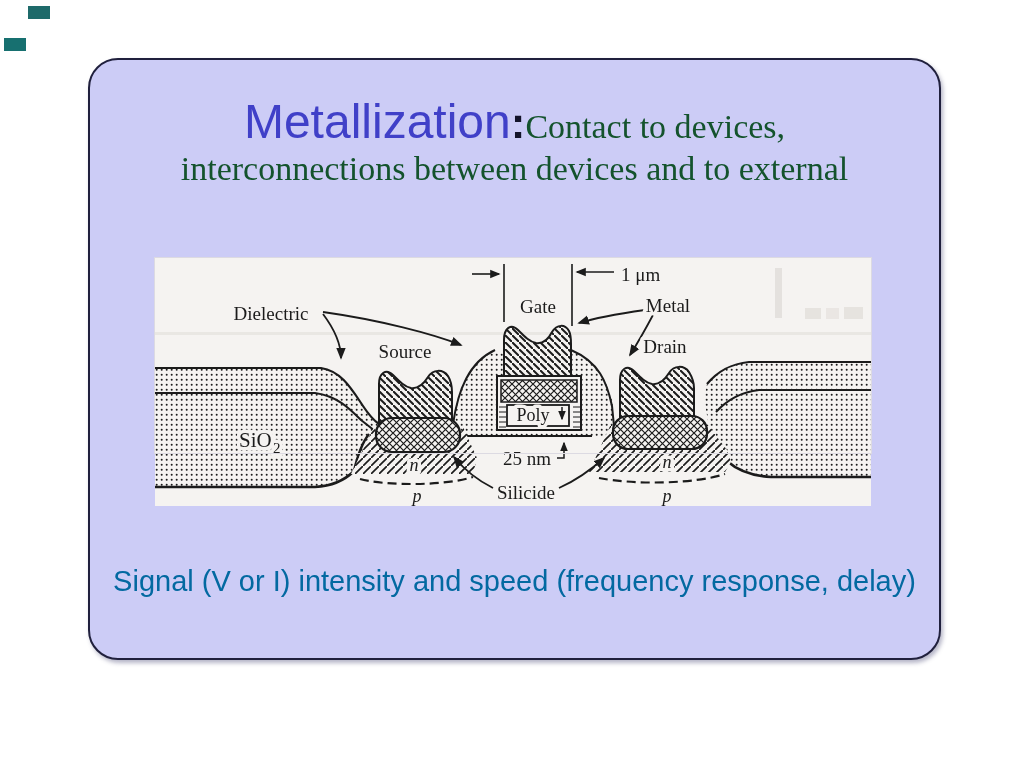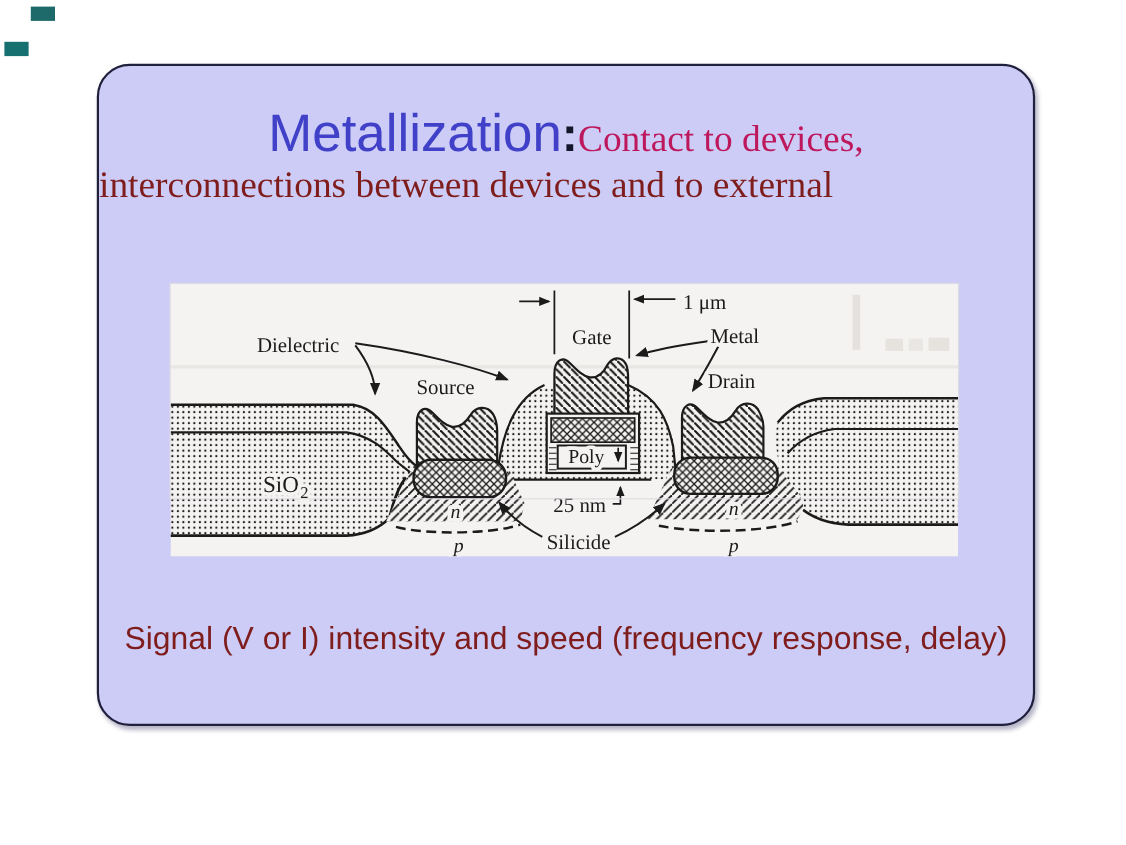--- a/index.html
+++ b/index.html
@@ -7,33 +7,33 @@
     width:1024px;height:768px;position:relative;background:#ffffff;
     font-family:"Liberation Sans", sans-serif;overflow:hidden;
   }
   .decor-square{position:absolute;}
   .slide{
     position:absolute;left:88px;top:58px;width:853px;height:602px;
     border-radius:30px;border:2px solid #20203d;
     box-shadow:2px 3px 4px rgba(90,90,130,.45);
     box-sizing:border-box;
   }
-  .title-block{position:absolute;left:0;right:0;top:36px;}
+  .title-block{position:absolute;left:0;right:0;top:36px;text-align:center;}
   .title-line1{display:flex;justify-content:center;align-items:baseline;line-height:1.08;}
   .title-highlight{font-family:"Liberation Sans",sans-serif;font-size:48px;font-weight:500;}
   .title-colon{font-family:"Liberation Sans",sans-serif;font-size:44px;font-weight:600;color:#14142a;}
-  .title-serif{font-family:"Liberation Serif",serif;font-size:34px;color:#be185d;}
-  .title-line2{font-family:"Liberation Serif",serif;font-size:34px;color:#7f1d1d;line-height:1.15;margin-top:1px;}
+  .title-serif{font-family:"Liberation Serif",serif;font-size:34px;color:#14532d;}
+  .title-line2{font-family:"Liberation Serif",serif;font-size:34px;color:#14532d;line-height:1.15;margin-top:1px;}
   .figure-wrap{
     position:absolute;left:65px;top:198px;width:716px;height:195px;
     background:#f5f3f1;outline:1px solid #dcdae2;
   }
   .footer-text{
     position:absolute;left:0;right:0;top:505px;text-align:center;
-    font-size:29px;color:#7f1d1d;letter-spacing:0px;
+    font-size:29px;color:#0369a1;letter-spacing:0px;
   }
   svg text{font-family:"Liberation Serif",serif;fill:#1b1b1b;
     paint-order:stroke;stroke:#f5f3f1;stroke-width:7px;stroke-linejoin:round;}
   svg .np{font-style:italic;font-size:18px;}
   svg .lbl{font-size:19px;}
 </style>
 </head>
 <body>
 
 <div class="decor-square" style="left: 28px; top: 6px; width: 22px; height: 13px; background: rgb(30, 106, 106);"></div>

